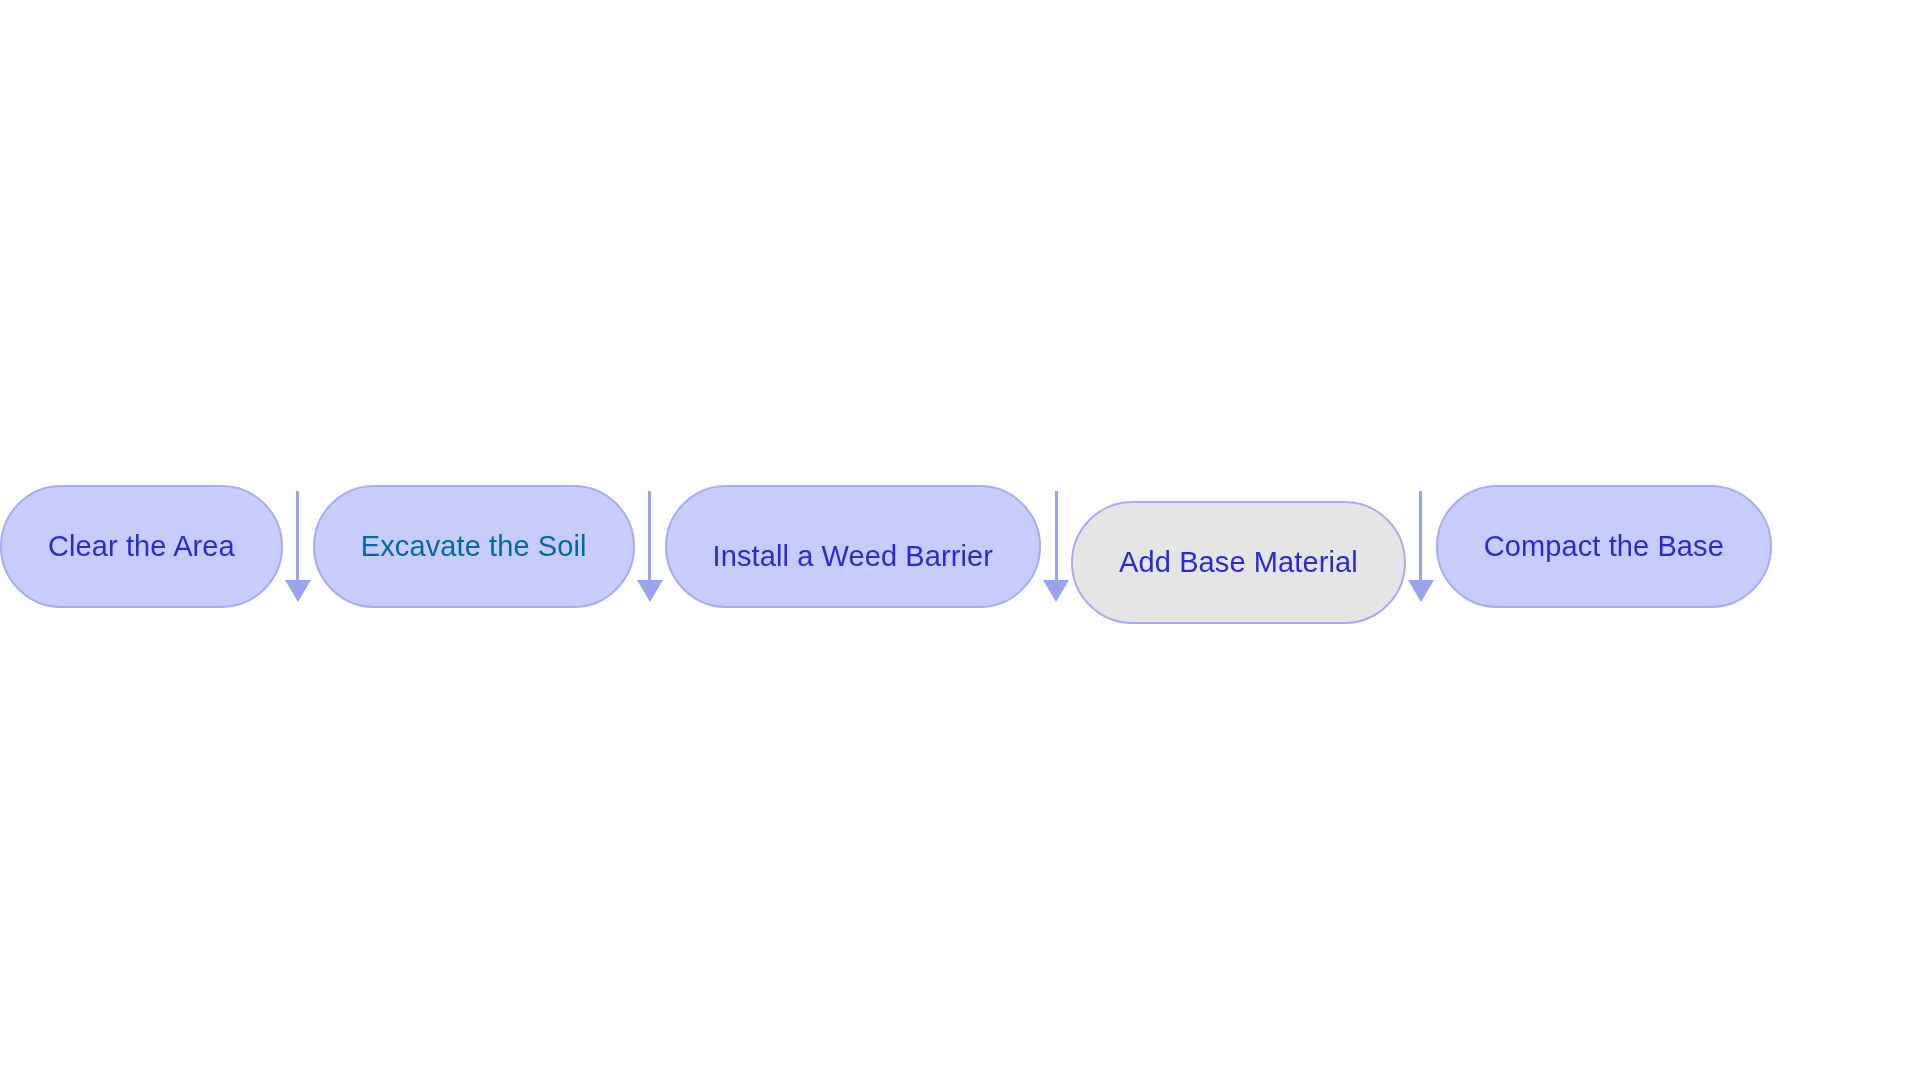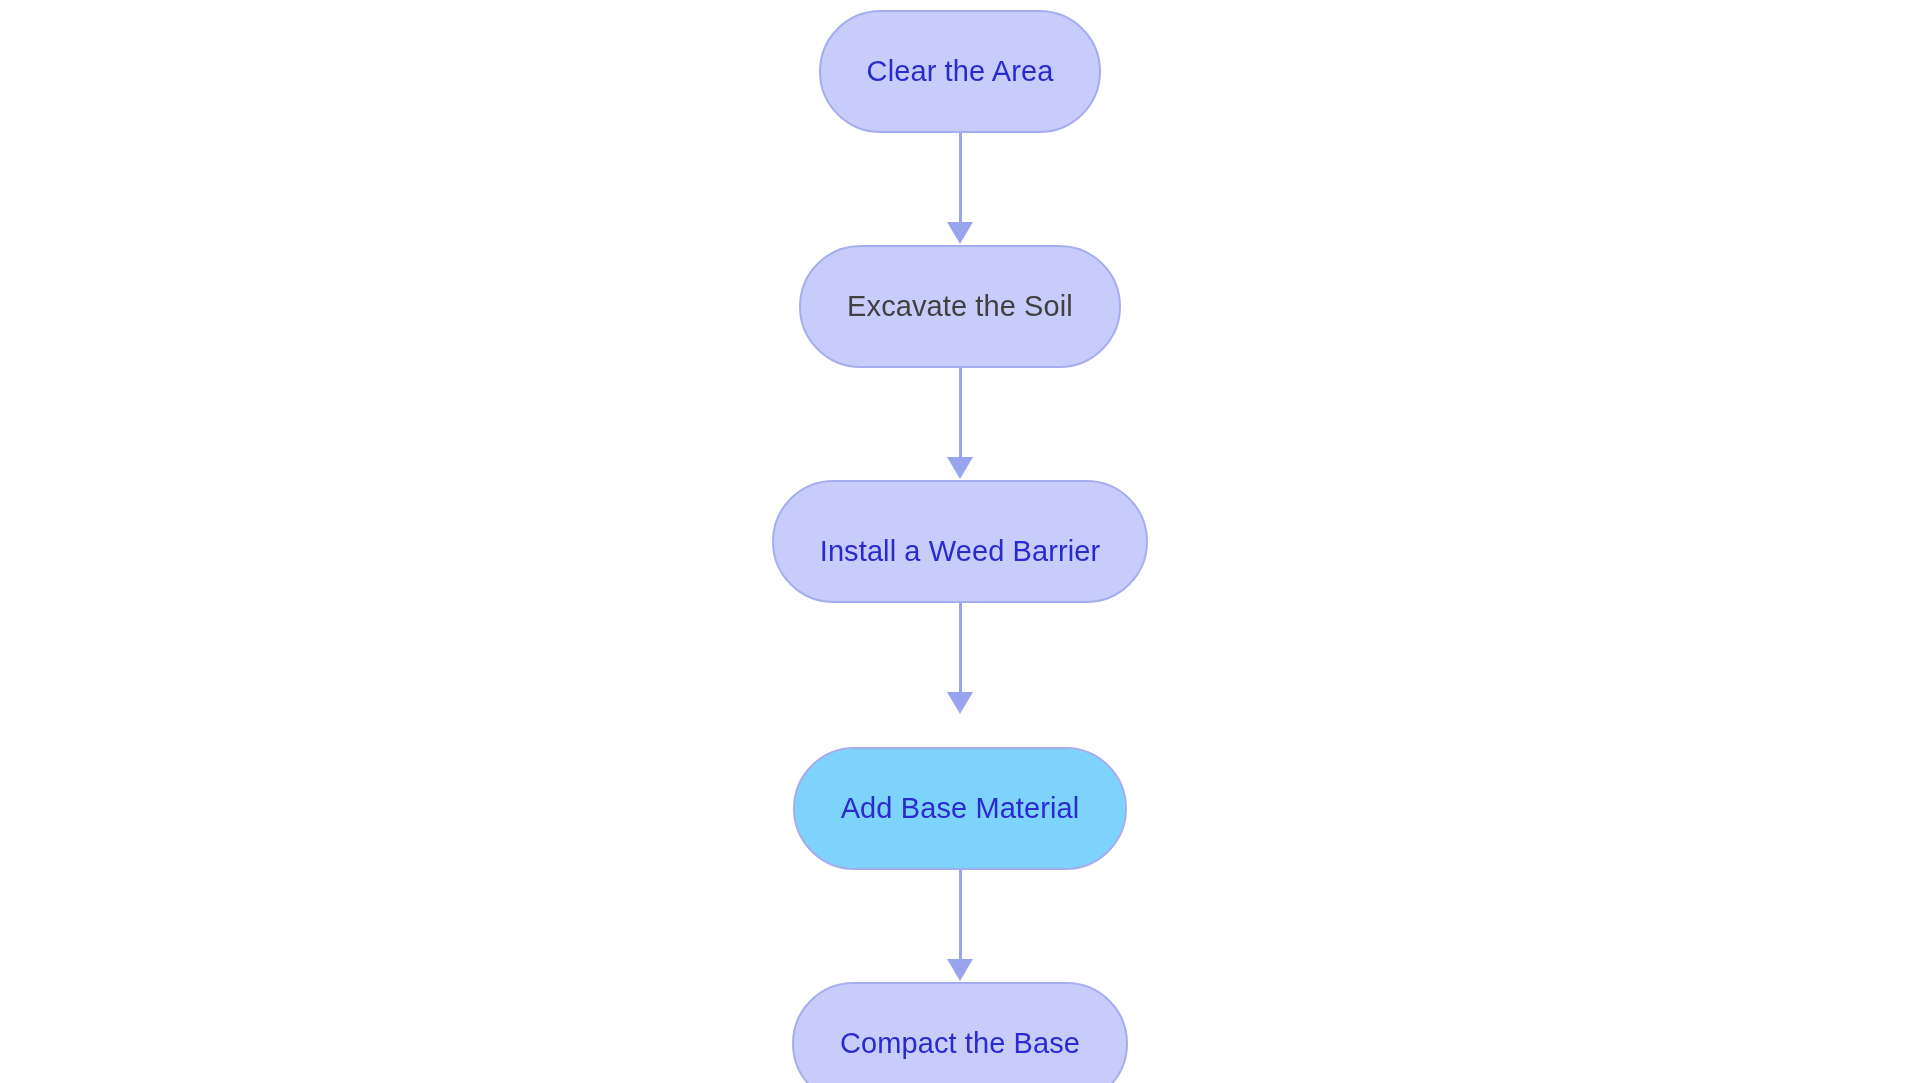--- a/index.html
+++ b/index.html
@@ -22,21 +22,20 @@
     background: #ffffff;
   }
 
   .flow-column {
     position: absolute;
     left: 0;
     top: 0;
     width: 1920px;
     height: 1083px;
     display: flex;
-    flex-direction: column;
     align-items: center;
     justify-content: flex-start;
     padding-top: 10px;
     box-sizing: border-box;
   }
 
   
   .node {
     position: relative;
     height: 123px;
@@ -99,38 +98,38 @@
     <div class="node" style="background: rgb(200, 204, 251); border-color: rgb(166, 173, 239);">
       <span class="node-label" style="color: rgb(42, 42, 208);">Clear the Area</span>
     </div>
 
     <div class="connector">
       <div class="connector-line" style="background: rgb(154, 164, 238);"></div>
       <div class="connector-arrowhead" style="border-top-color: rgb(154, 164, 238);"></div>
     </div>
 
     <div class="node" style="background: rgb(200, 204, 251); border-color: rgb(166, 173, 239);">
-      <span class="node-label" style="color: #404040;">Excavate the Soil</span>
+      <span class="node-label" style="color: #0369a1;">Excavate the Soil</span>
     </div>
 
     <div class="connector">
       <div class="connector-line" style="background: rgb(154, 164, 238);"></div>
       <div class="connector-arrowhead" style="border-top-color: rgb(154, 164, 238);"></div>
     </div>
 
     <div class="node" style="background: rgb(200, 204, 251); border-color: rgb(166, 173, 239);">
       <span class="node-label" style="color: rgb(42, 42, 208); margin-top: 20px;">Install a Weed Barrier</span>
     </div>
 
     <div class="connector">
       <div class="connector-line" style="background: rgb(154, 164, 238);"></div>
       <div class="connector-arrowhead" style="border-top-color: rgb(154, 164, 238);"></div>
     </div>
 
-    <div class="node" style="background: #7dd3fc; border-color: rgb(166, 173, 239); margin-top: 32px;">
+    <div class="node" style="background: #e5e5e5; border-color: rgb(166, 173, 239); margin-top: 32px;">
       <span class="node-label" style="color: rgb(42, 42, 208);">Add Base Material</span>
     </div>
 
     <div class="connector">
       <div class="connector-line" style="background: rgb(154, 164, 238);"></div>
       <div class="connector-arrowhead" style="border-top-color: rgb(154, 164, 238);"></div>
     </div>
 
     <div class="node" style="background: rgb(200, 204, 251); border-color: rgb(166, 173, 239);">
       <span class="node-label" style="color: rgb(42, 42, 208); text-align: right;">Compact the Base</span>

